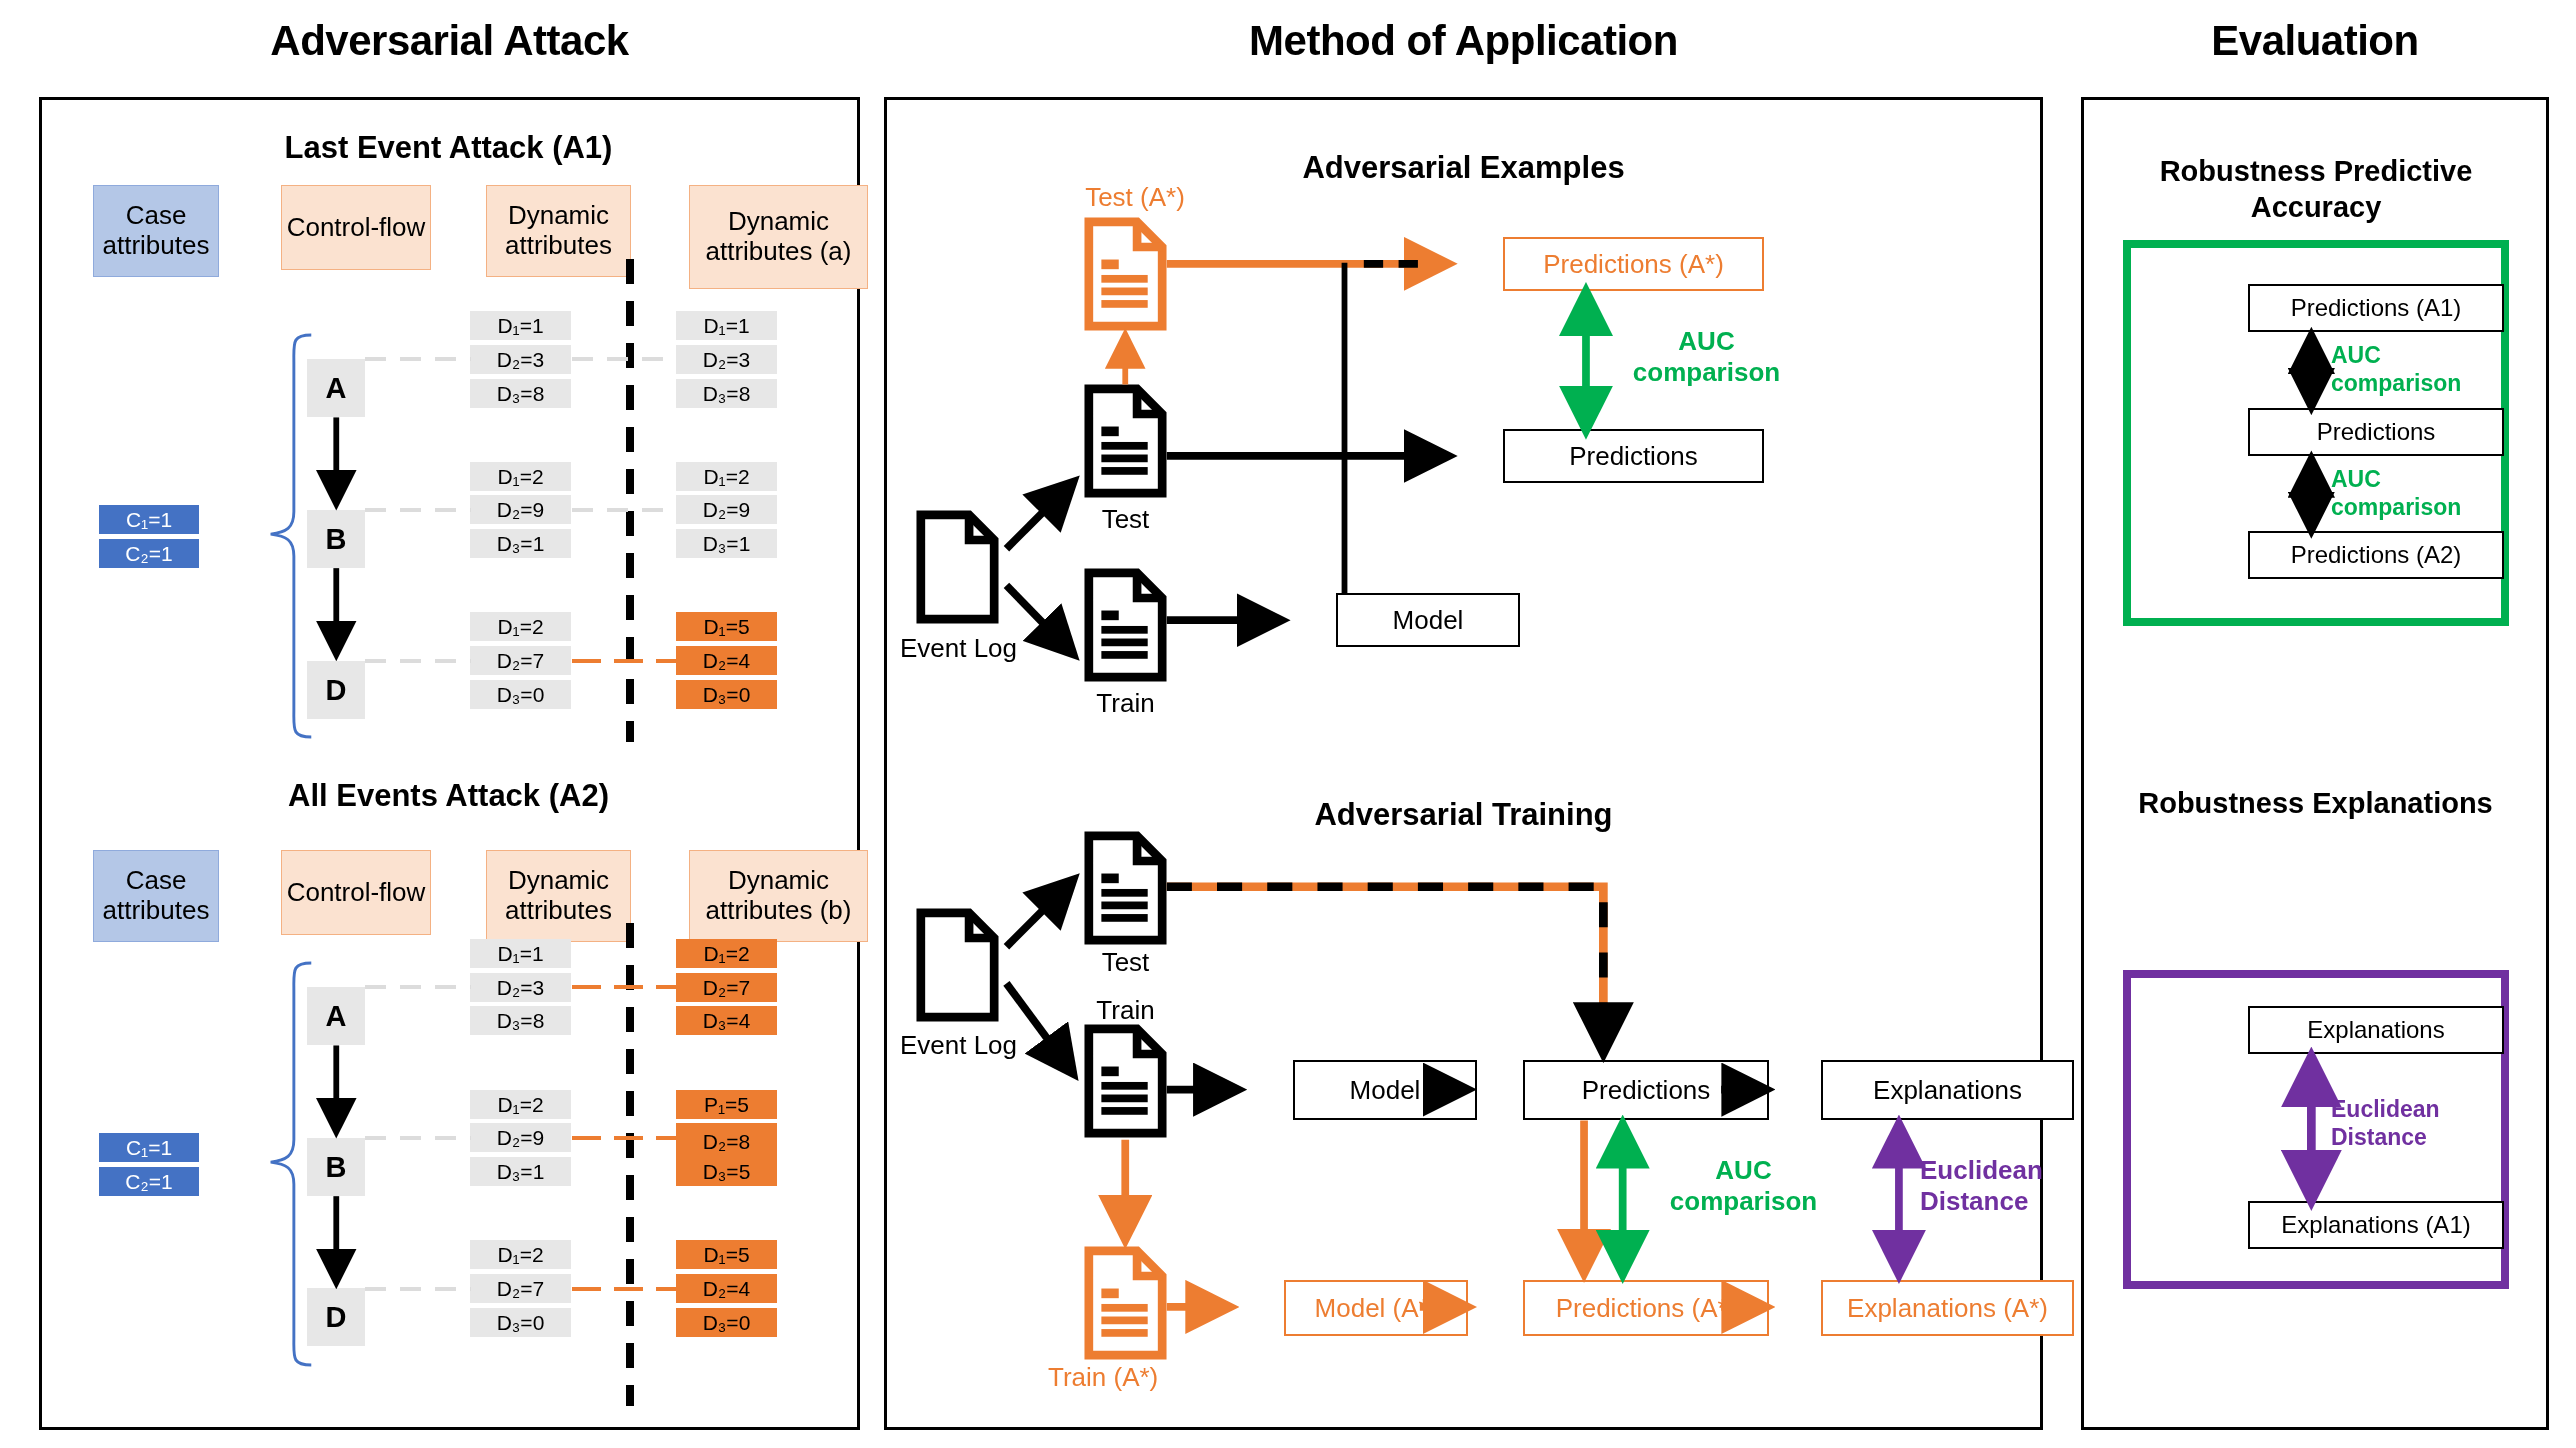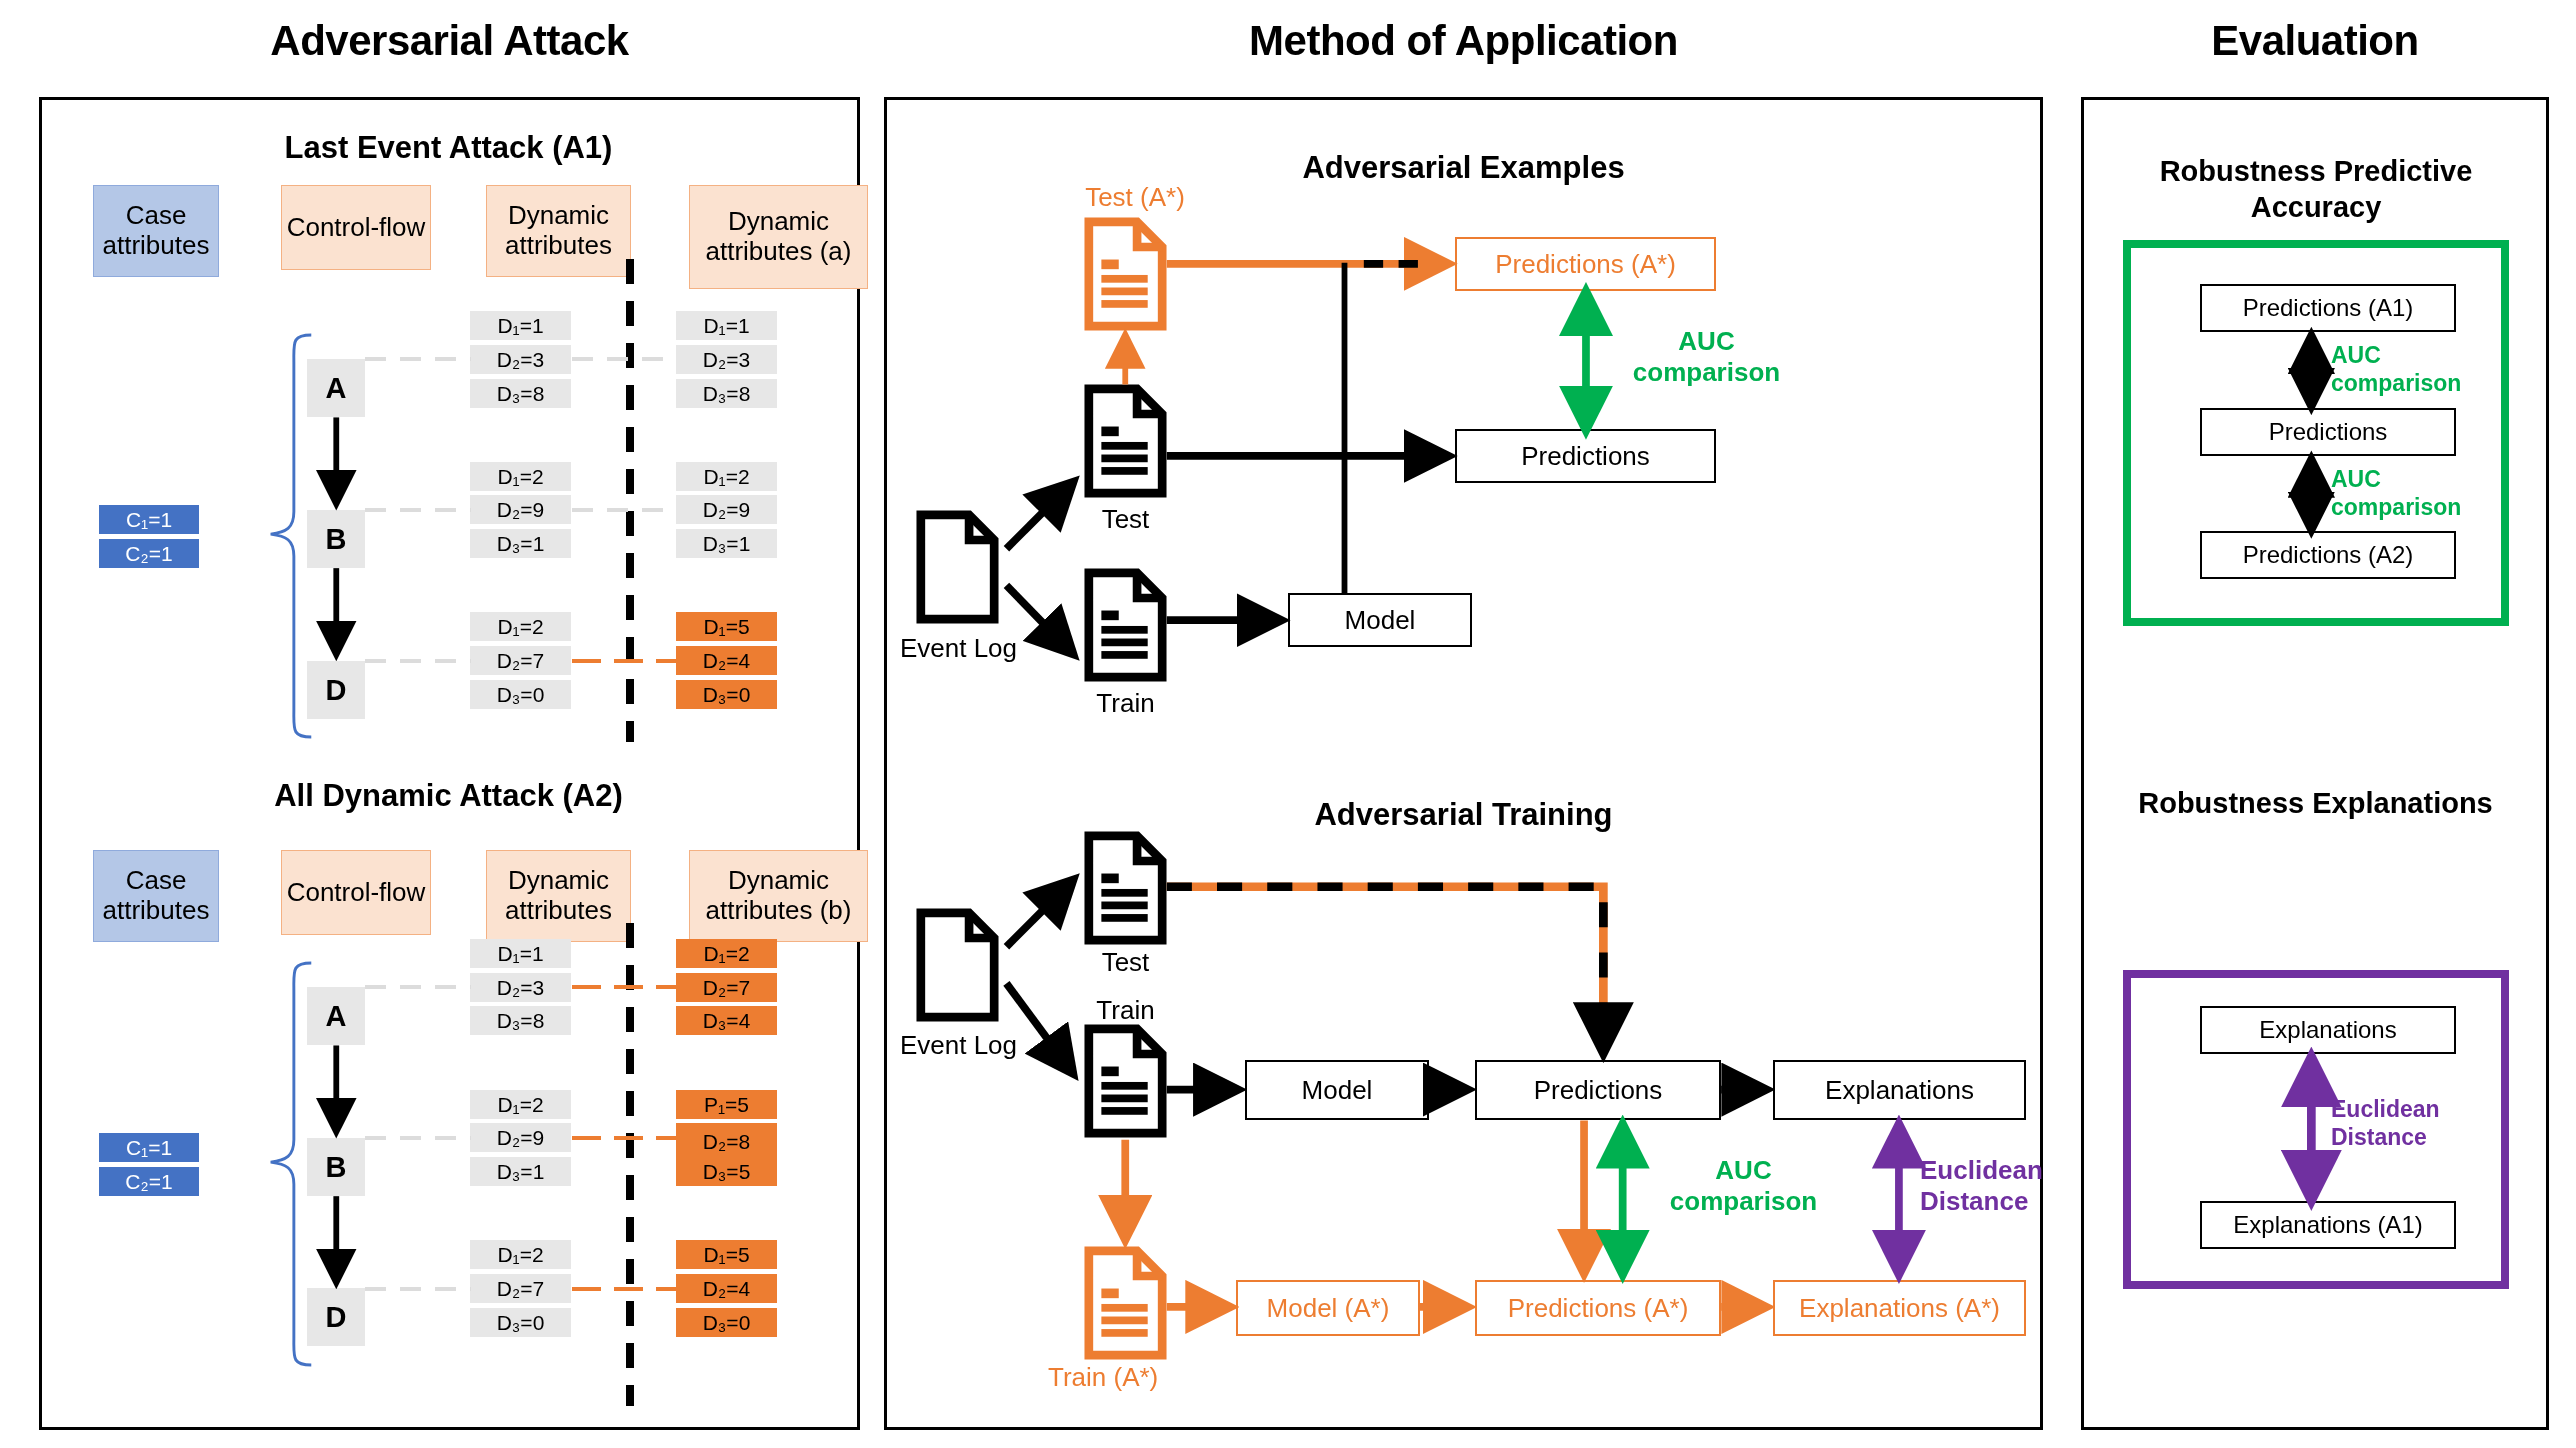--- a/index.html
+++ b/index.html
@@ -26,21 +26,21 @@
   .attr-grey{background:#E7E7E7;color:#000;}
   .attr-orange{background:#ED7D31;color:#000;}
   
   .hline{position:absolute;height:3.9px;}
   .dashgrey{background:repeating-linear-gradient(to right,#DCDCDC 0 21px,transparent 21px 35px);}
   .dashorange{background:repeating-linear-gradient(to right,#ED7D31 0 29px,transparent 29px 42px);}
   .blackdashv{position:absolute;width:7.7px;
         background:repeating-linear-gradient(to bottom,#000 0 25px,transparent 25px 42px);}
   
   .box{position:absolute;box-sizing:border-box;border:2.9px solid #000;background:#fff;
-       display:flex;align-items:center;justify-content:center;font-size:26px;color:#000;}
+       display:flex;align-items:center;justify-content:center;font-size:26px;color:#000;margin-left:48px;}
   .box-orange{border-color:#ED7D31;color:#ED7D31;}
   .lbl{position:absolute;font-size:26px;}
   .lbl-orange{color:#ED7D31;}
   .lbl-green{color:#00B050;font-weight:bold;text-align:center;line-height:1.2;}
   .lbl-purple{color:#7030A0;font-weight:bold;text-align:center;line-height:1.2;}
   .frame-green{position:absolute;border:8.7px solid #00B050;box-sizing:border-box;background:#fff;}
   .frame-purple{position:absolute;border:8.7px solid #7030A0;box-sizing:border-box;background:#fff;}
   svg{position:absolute;overflow:visible;}
 </style>
 </head>
@@ -123,21 +123,21 @@
 
 <div class="attr attr-grey" style="left:470px;top:612px;width:101px;height:29px;">D₁=2</div>
 <div class="attr attr-grey" style="left:470px;top:646px;width:101px;height:29px;">D₂=7</div>
 <div class="attr attr-grey" style="left:470px;top:680px;width:101px;height:29px;">D₃=0</div>
 <div class="attr attr-orange" style="left:676px;top:612px;width:101px;height:29px;">D₁=5</div>
 <div class="attr attr-orange" style="left:676px;top:646px;width:101px;height:29px;">D₂=4</div>
 <div class="attr attr-orange" style="left:676px;top:680px;width:101px;height:29px;">D₃=0</div>
 <div class="hline dashgrey" style="left:365px;top:659px;width:106px;"></div>
 <div class="hline dashorange" style="left:572px;top:659px;width:104px;"></div>
 
-<div class="secttitle" style="left:43px;top:778px;width:811px;font-size:31px;">All Dynamic Attack (A2)</div>
+<div class="secttitle" style="left:43px;top:778px;width:811px;font-size:31px;">All Events Attack (A2)</div>
 
 <div class="chip chip-blue" style="left:53px;top:850px;width:126px;height:92px;">Case attributes</div>
 <div class="chip chip-peach" style="left:241px;top:850px;width:150px;height:85px;">Control-flow</div>
 <div class="chip chip-peach" style="left:446px;top:850px;width:145px;height:92px;">Dynamic attributes</div>
 <div class="chip chip-peach" style="left:649px;top:850px;width:179px;height:92px;">Dynamic attributes (b)</div>
 
 <div class="blackdashv" style="left:626px;top:923px;height:483px;"></div>
 
 <div class="cbar" style="left:99px;top:1133px;width:100px;height:29px;">C₁=1</div>
 <div class="cbar" style="left:99px;top:1167px;width:100px;height:29px;">C₂=1</div>

